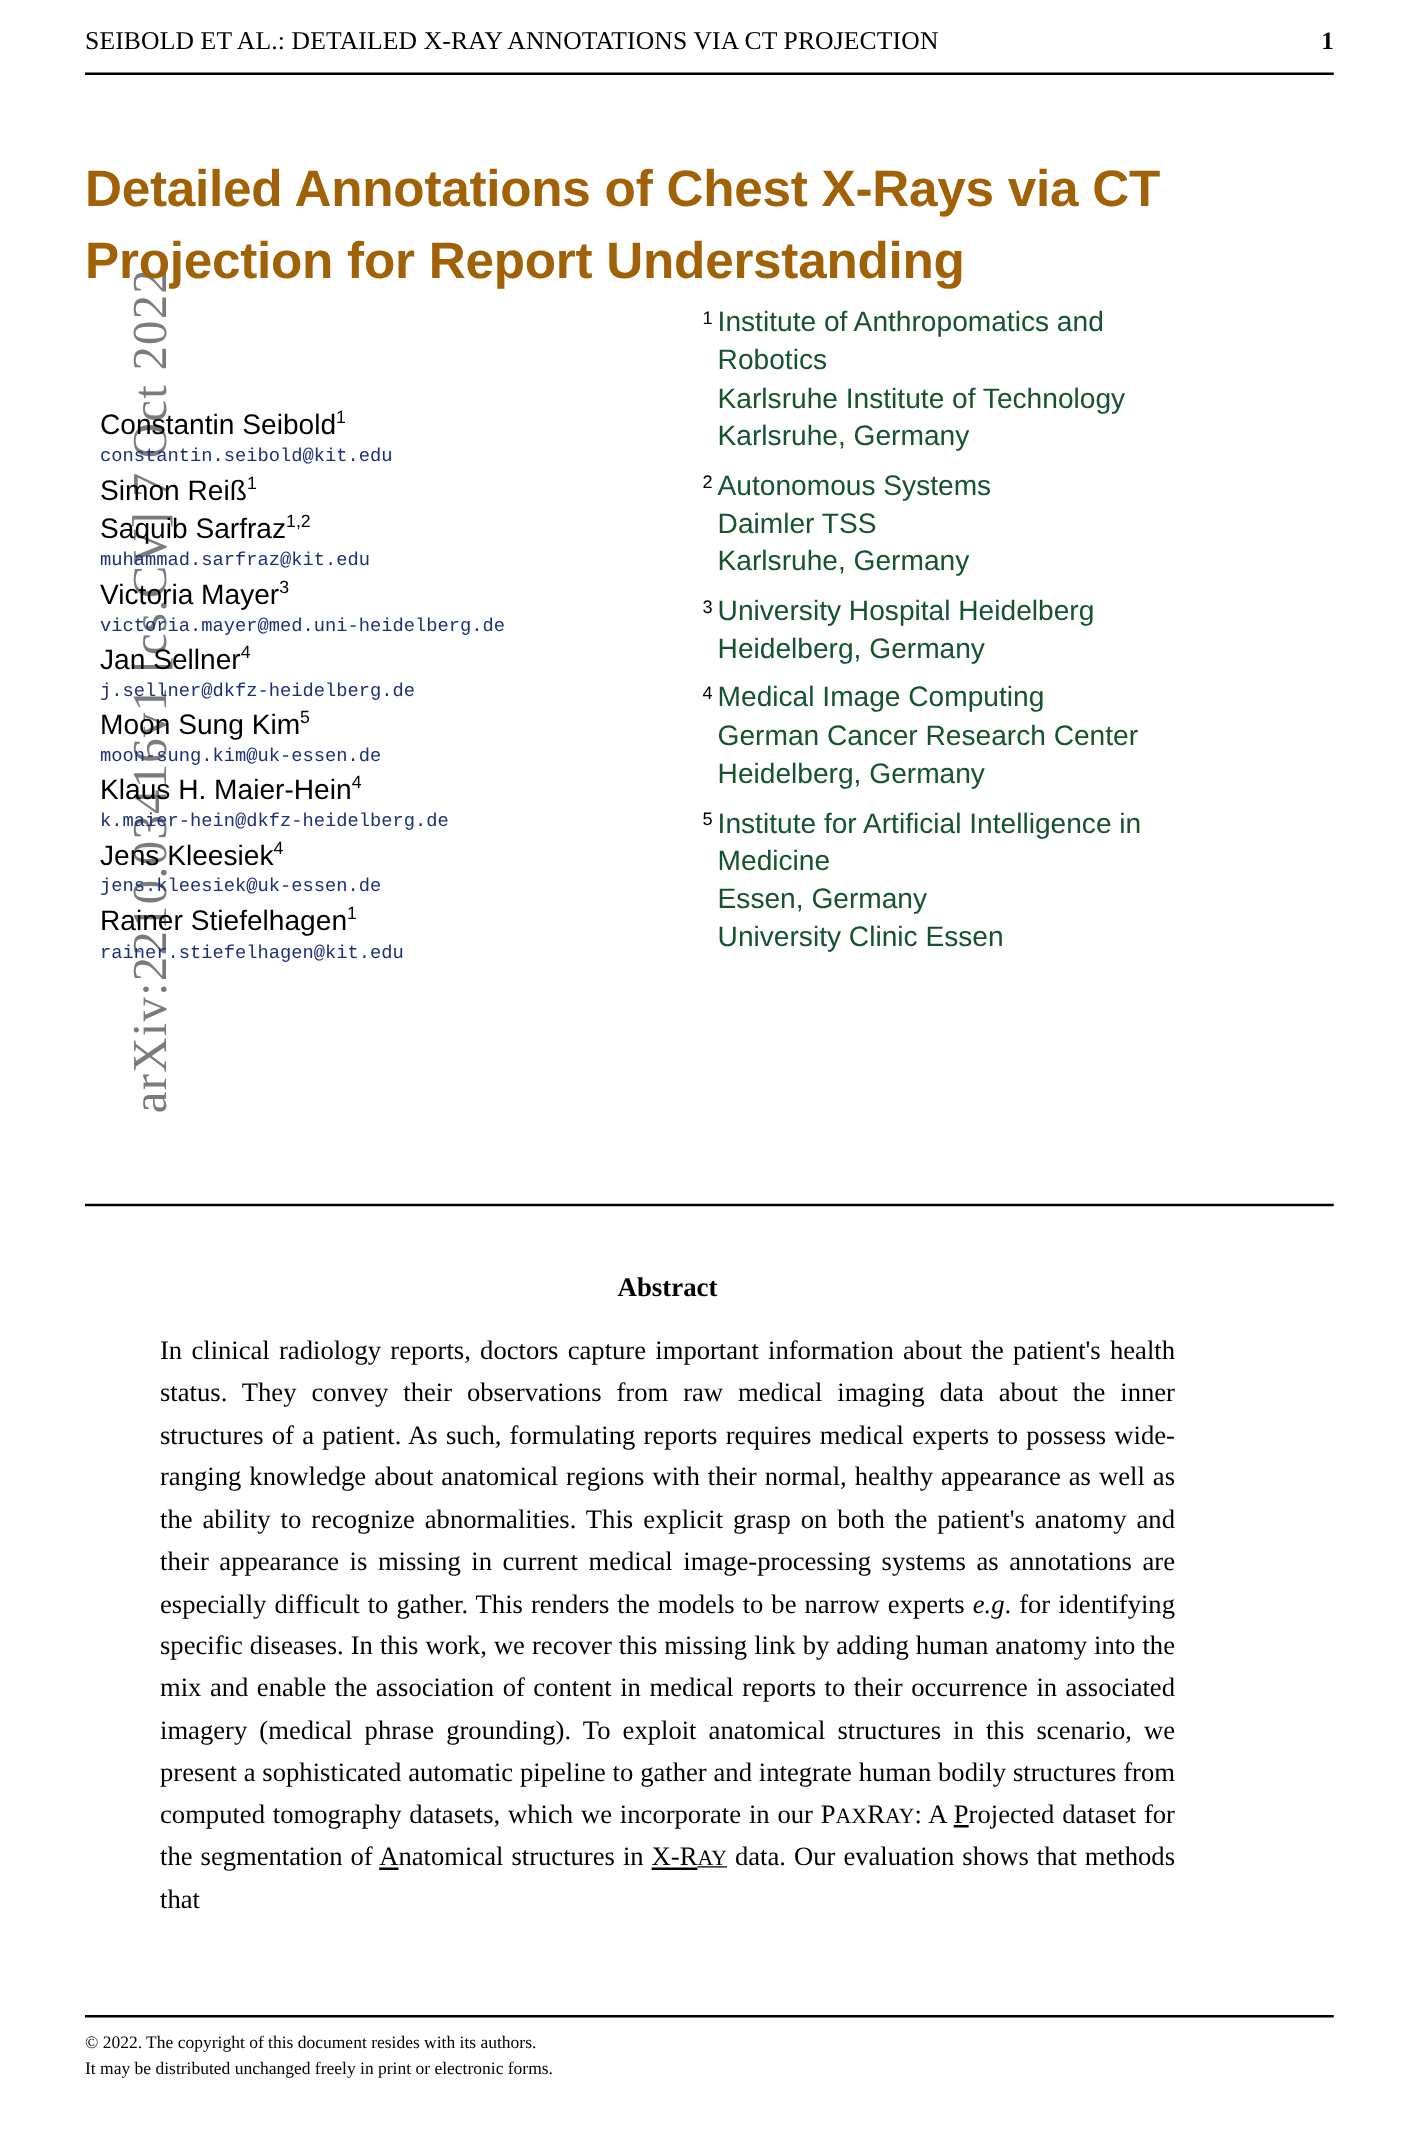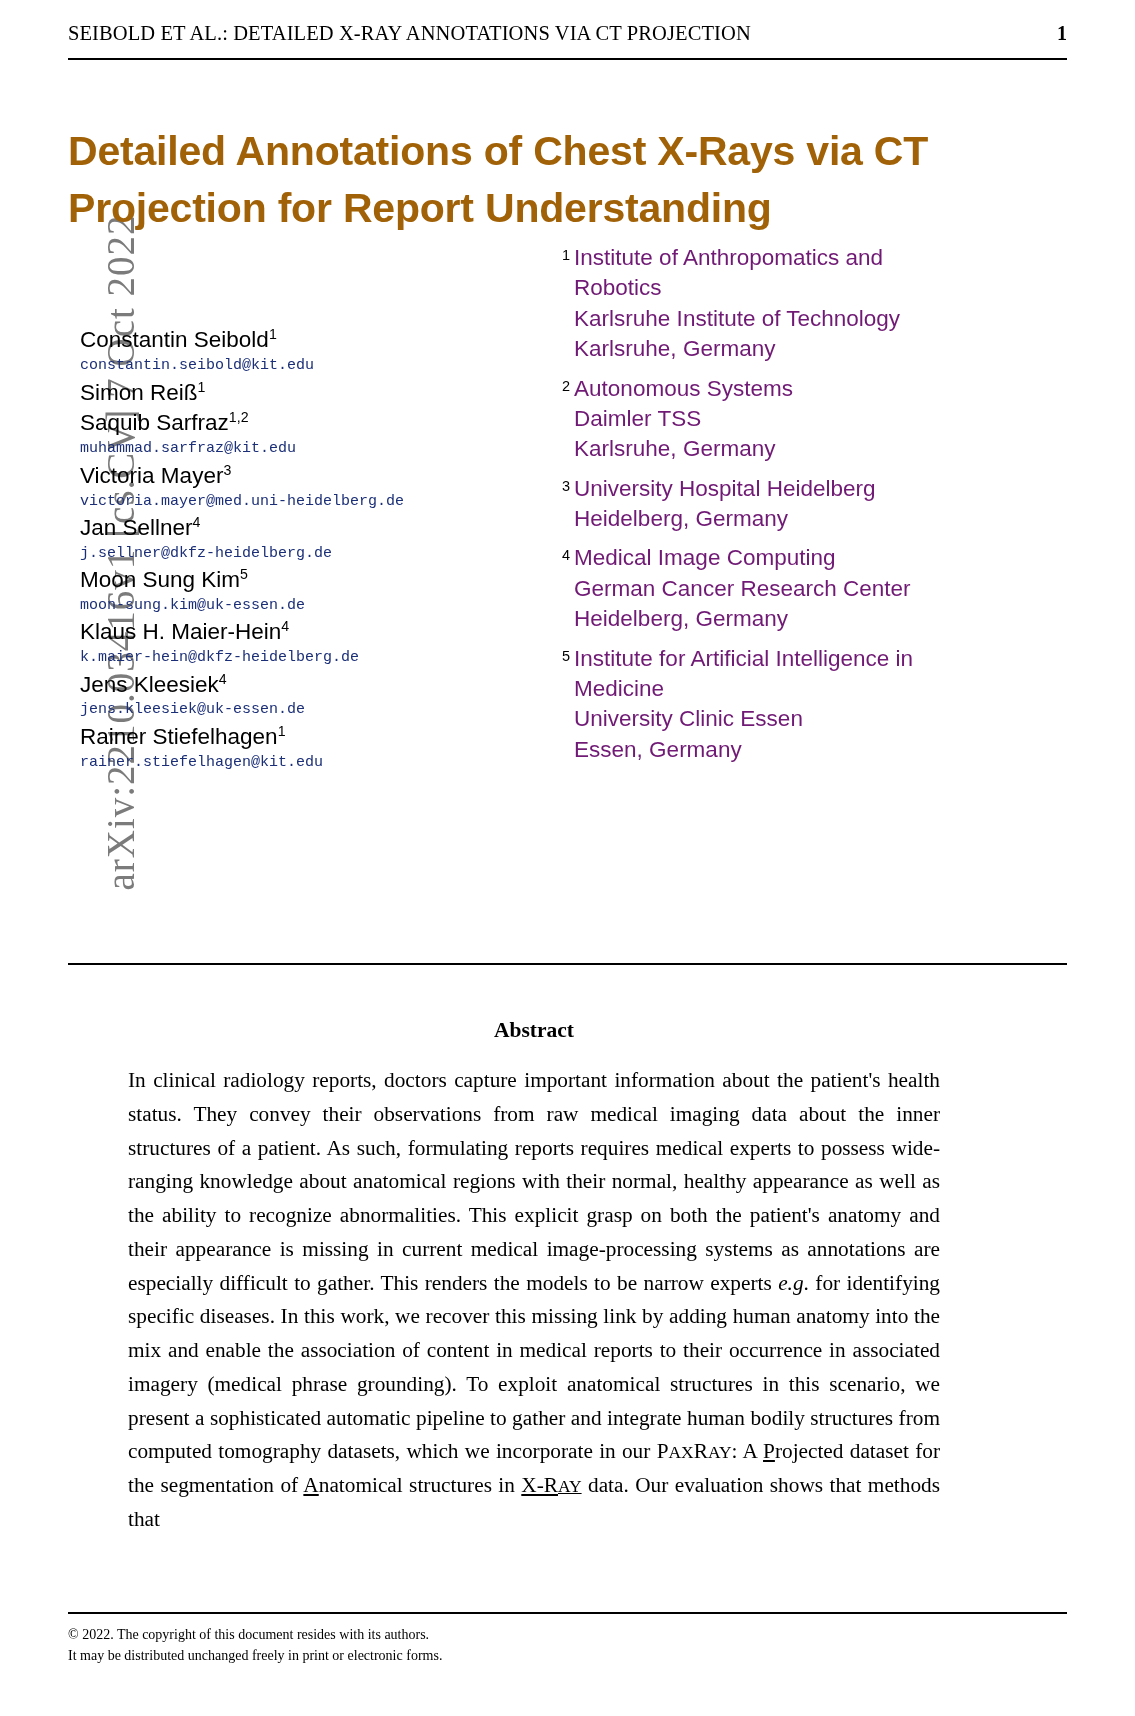--- a/index.html
+++ b/index.html
@@ -127,21 +127,21 @@
     flex: 0 0 auto;
     font-size: 14.5px;
     line-height: 1;
     padding-top: 5px;
     padding-right: 4px;
     color: #000;
   }
   .affil-lines {
     font-size: 22.5px;
     line-height: 1.35;
-    color: #701a75;
+    color: #14532d;
   }
   .affil-line { white-space: nowrap; }
 
   .rule-mid {
     position: absolute;
     left: 68px;
     top: 963px;
     width: 999px;
     height: 2px;
     background: #000;
@@ -276,22 +276,22 @@
             <div class="affil-line">Medical Image Computing</div>
             <div class="affil-line">German Cancer Research Center</div>
             <div class="affil-line">Heidelberg, Germany</div>
           </div>
         </div>
         <div class="affil-entry">
           <div class="affil-marker">5</div>
           <div class="affil-lines">
             <div class="affil-line">Institute for Artificial Intelligence in</div>
             <div class="affil-line">Medicine</div>
+            <div class="affil-line">Essen, Germany</div>
             <div class="affil-line">University Clinic Essen</div>
-            <div class="affil-line">Essen, Germany</div>
           </div>
         </div>
       </div>
   </div>
 
   <div class="rule-mid"></div>
 
   <div class="abstract-wrap">
     <div class="abstract-heading">Abstract</div>
     <div class="abstract-body" id="abstract-body">In clinical radiology reports, doctors capture important information about the patient's health status. They convey their observations from raw medical imaging data about the inner structures of a patient. As such, formulating reports requires medical experts to possess wide-ranging knowledge about anatomical regions with their normal, healthy appearance as well as the ability to recognize abnormalities. This explicit grasp on both the patient's anatomy and their appearance is missing in current medical image-processing systems as annotations are especially difficult to gather. This renders the models to be narrow experts <i>e.g</i>. for identifying specific diseases. In this work, we recover this missing link by adding human anatomy into the mix and enable the association of content in medical reports to their occurrence in associated imagery (medical phrase grounding). To exploit anatomical structures in this scenario, we present a sophisticated automatic pipeline to gather and integrate human bodily structures from computed tomography datasets, which we incorporate in our P<span class="sc">AX</span>R<span class="sc">AY</span>: A <u>P</u>rojected dataset for the segmentation of <u>A</u>natomical structures in <u>X-R</u><span class="sc"><u>AY</u></span> data. Our evaluation shows that methods that</div>

